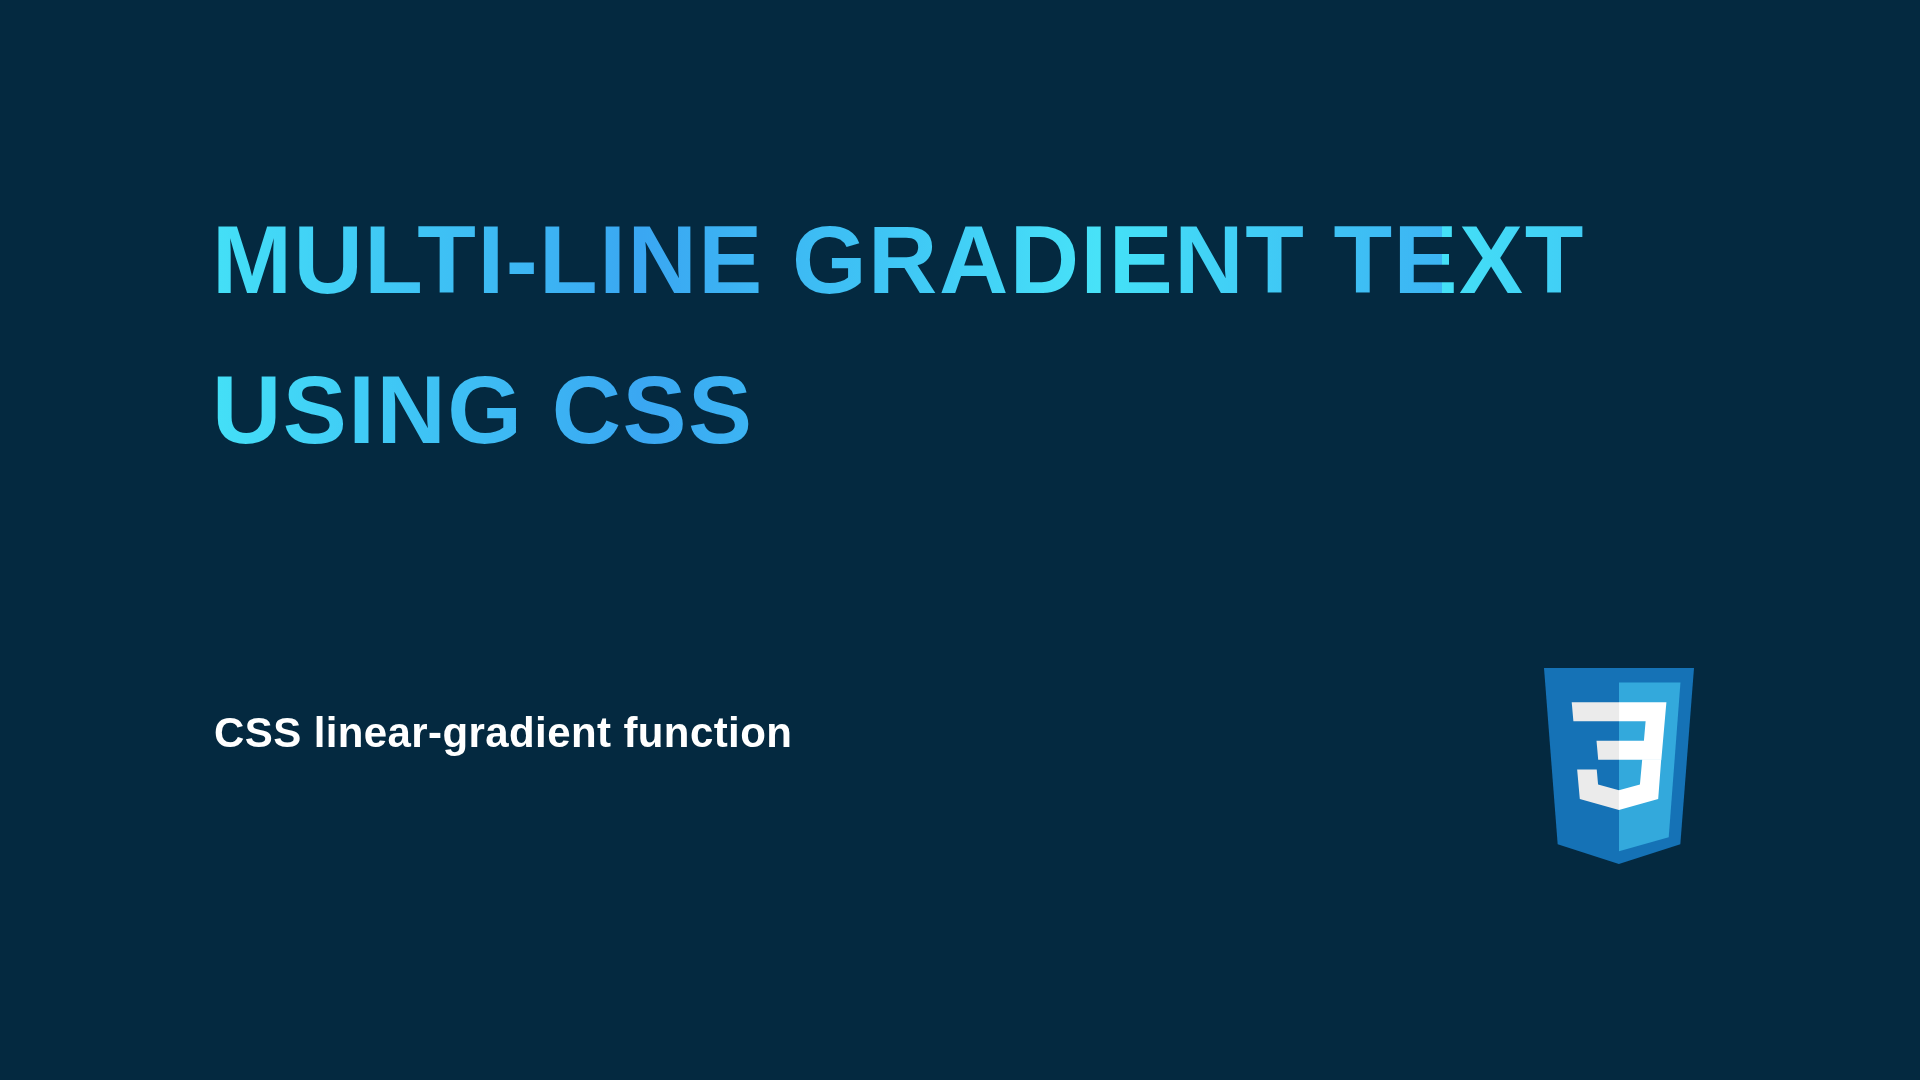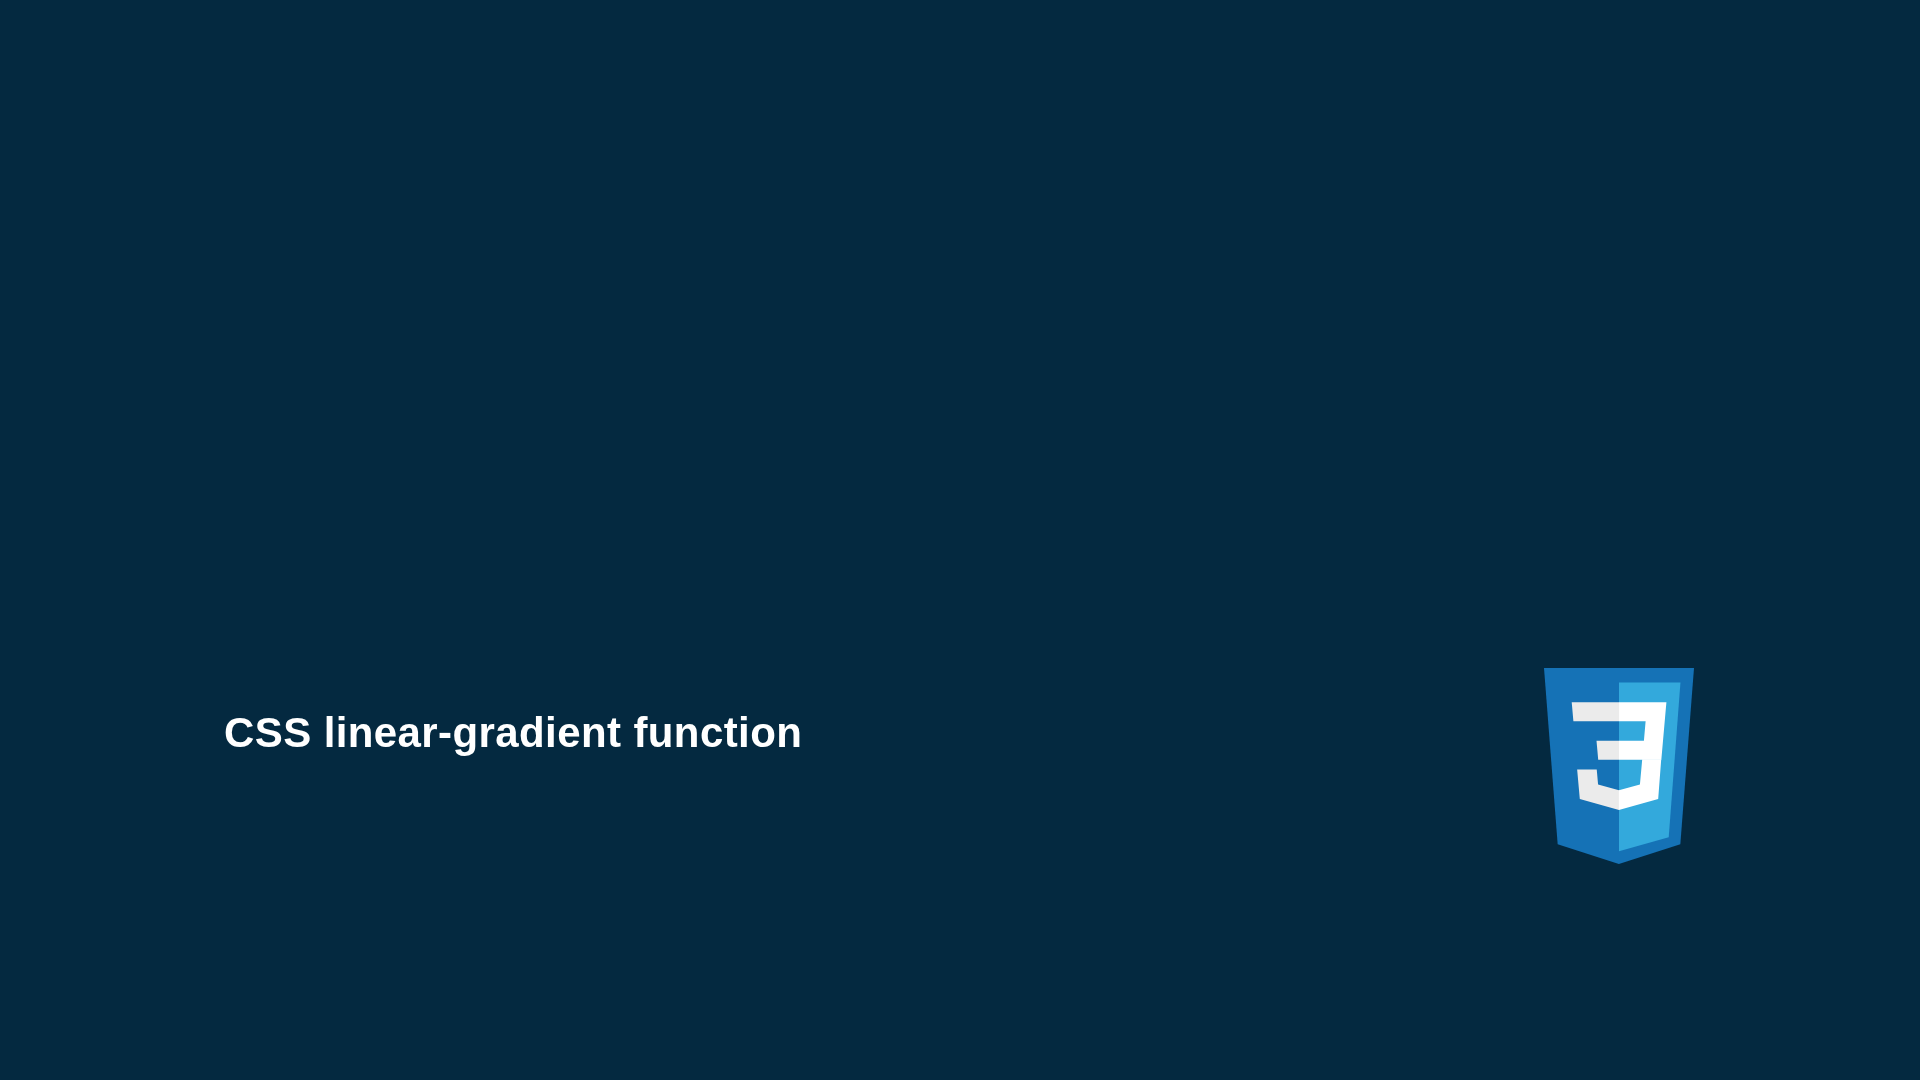--- a/index.html
+++ b/index.html
@@ -57,21 +57,20 @@
 
   .headline.line-1 { background-position: 0 0; }
   .headline.line-2 { background-position: 0 0; }
 
   
   #subtitle-block {
     position: absolute;
     left: 214px;
     top: 686px;
     width: 980px;
-    margin-left: 10px;
   }
 
   .subtitle-line {
     margin: 0;
     font-family: "Liberation Sans", sans-serif;
     font-weight: 700;
     font-size: 42px;
     line-height: 94px;
     letter-spacing: 0.4px;
     color: #ffffff;
@@ -86,20 +85,24 @@
     width: 150px;
     height: 196px;
   }
   #logo-wrap svg { display: block; width: 150px; height: 196px; }
 </style>
 </head>
 <body>
 
 <div id="slide" style="background: rgb(4, 41, 64);">
 
+  <div id="heading-block">
+    <h1 class="headline line-1">Multi-line Gradient Text</h1>
+    <h1 class="headline line-2">Using CSS</h1>
+  </div>
 
   <div id="subtitle-block">
     <p class="subtitle-line">CSS linear-gradient function</p>
   </div>
 
   <div id="logo-wrap">
     <svg viewBox="0 0 124 162" xmlns="http://www.w3.org/2000/svg">
       <path fill="#1572b6" d="M11.3 145.7L0 0h124l-11.3 145.7L61.9 162z"></path>
       <path fill="#33a9dc" d="M62 151.4l41.1-11.4L112.8 12H62z"></path>
       <path fill="#ffffff" d="M62 60.1h20.6L84 44.1H62V28.4h39.2l-.4 4.2-3.8 43.2H62z"></path>

